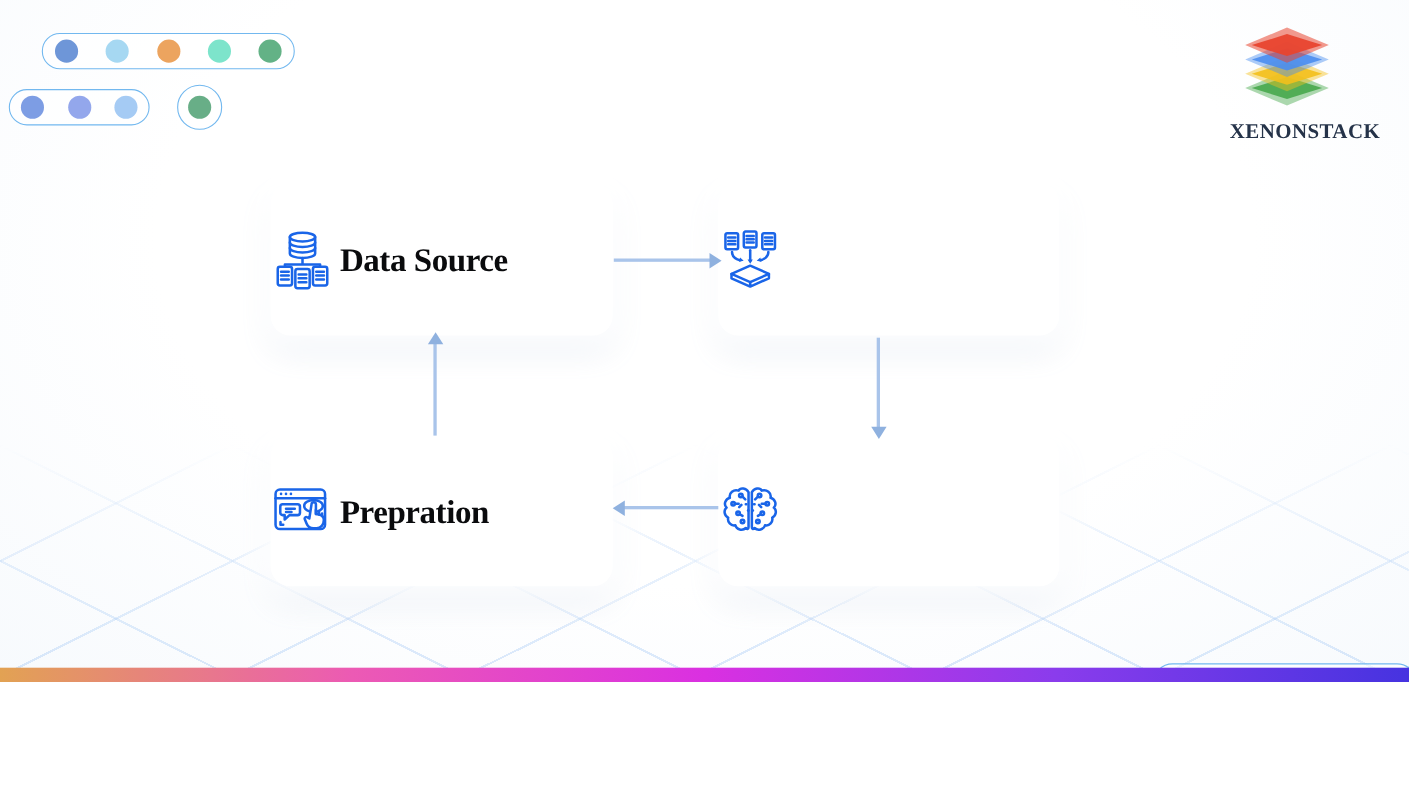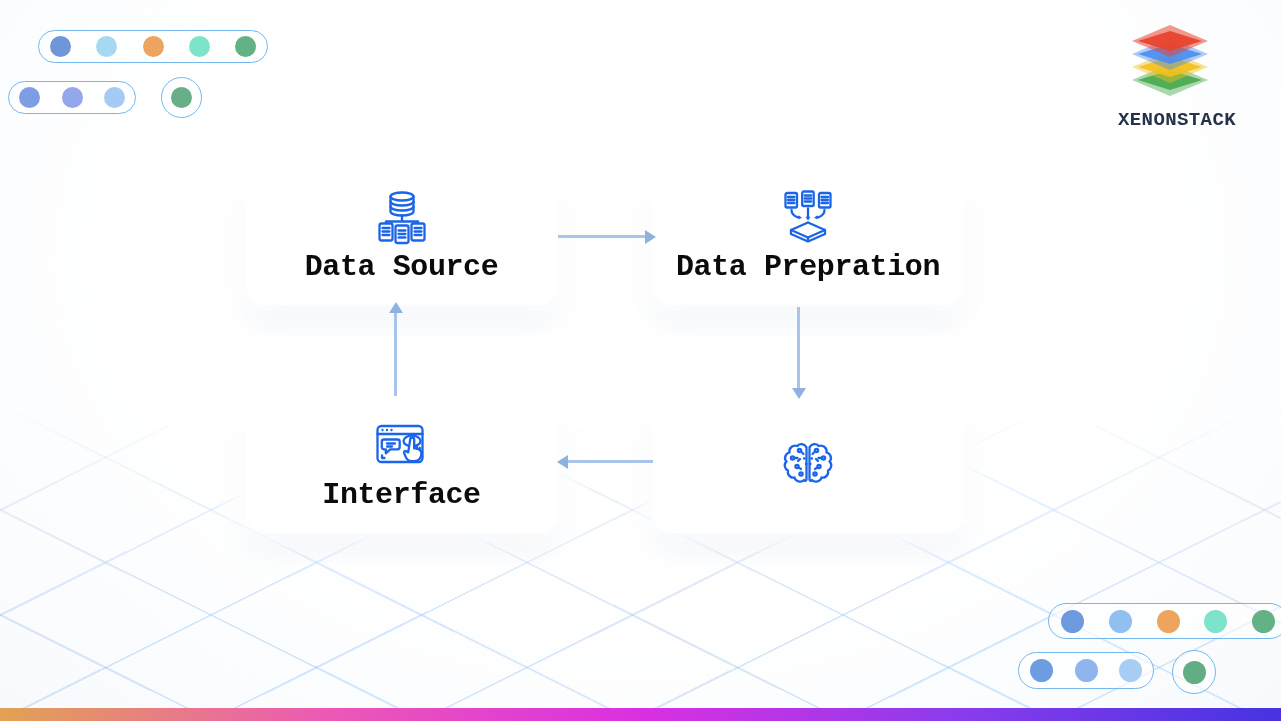--- a/index.html
+++ b/index.html
@@ -1,19 +1,19 @@
 <!DOCTYPE html>
 <html><head>
 <meta charset="utf-8">
 <style>
   html,body{margin:0;padding:0;background:#fff;}
   #stage{
-    position:relative;width:1281px;height:721px;overflow:hidden;
+    position:relative;width:1281px;height:620px;overflow:hidden;
     background:radial-gradient(ellipse at 50% 35%, #ffffff 55%, #f7fafd 100%);
-    font-family:Liberation Mono, monospace;
+    font-family:Liberation Serif, serif;
   }
   
   .grid-overlay{
     position:absolute;left:0;top:404px;width:100%;height:317px;pointer-events:none;
     background-image:
       repeating-linear-gradient(26.5deg, var(--grid-line) 0 2px, transparent 2px 94px),
       repeating-linear-gradient(153.5deg, var(--grid-line) 0 2px, transparent 2px 94px);
     -webkit-mask-image:linear-gradient(to bottom, transparent 0%, rgba(0,0,0,.55) 30%, #000 70%);
     mask-image:linear-gradient(to bottom, transparent 0%, rgba(0,0,0,.55) 30%, #000 70%);
   }
@@ -40,21 +40,21 @@
   
   .logo{position:absolute;left:1118px;top:22px;width:104px;text-align:center;}
   .logo svg{width:84px;height:84px;display:block;margin:0 auto;}
   .logo-text{
     margin-top:3px;font-size:19px;font-weight:700;letter-spacing:.4px;
     color:var(--logo-text);white-space:nowrap;
   }
   
   .node{
     position:absolute;width:311px;height:137px;background:#fff;border-radius:18px;
-    display:flex;flex-direction:column;align-items:center;justify-content:center;gap:5px;
+    display:flex;flex-direction:row;align-items:center;gap:5px;
     box-shadow:0 0 26px 16px rgba(255,255,255,.9), 0 14px 28px -4px rgba(142,166,203,.33);
   }
   .node-data-source{left:246px;top:168px;}
   .node-data-prepration{left:653px;top:168px;width:310px;}
   .node-model-train{left:653px;top:397px;width:310px;height:136px;}
   .node-interface{left:246px;top:397px;height:136px;}
   .node-icon{width:58px;height:56px;}
   .node-icon svg{width:100%;height:100%;stroke:var(--icon-stroke);fill:none;
     stroke-width:2.3;stroke-linecap:round;stroke-linejoin:round;}
   .node-icon svg .fillstroke{fill:#fff;}
@@ -182,21 +182,20 @@
         <path d="M11.5 20 c0 4 3.2 6.5 7.2 7.6"></path>
         <path class="solid" d="M18.8 25.2 l3.3 2.9 -4.3 .8 Z"></path>
         <path d="M28 18.5 V28"></path>
         <path class="solid" d="M25.6 26.8 h4.8 L28 30.8 Z"></path>
         <path d="M44.5 20 c0 4 -3.2 6.5 -7.2 7.6"></path>
         <path class="solid" d="M37.2 25.2 l-3.3 2.9 4.3 .8 Z"></path>
         <path d="M28 32.5 L45 40 L28 47.5 L11 40 Z"></path>
         <path d="M11 40 v4 L28 51.5 L45 44 v-4 M28 47.5 v4"></path>
       </svg>
     </div>
-    <div class="node-label">Data Prepration</div>
   </div>
 
   <div class="node node-model-train">
     <div class="node-icon">
       <svg viewBox="0 0 56 56">
         <path d="M26.5 10.5 C24.5 6.5 19 6 17.5 9 C13 7.5 8.5 11 9.5 15.5 C5.5 16.5 3.5 21.5 6.5 24.5 C3.5 27 4.5 32 8 33.5 C7 37.5 10.5 41.5 14.5 40.5 C15.5 44.5 21 46 24 43 C25.5 44.5 26.5 44 26.5 42 V10.5"></path>
         <path d="M29.5 10.5 C31.5 6.5 37 6 38.5 9 C43 7.5 47.5 11 46.5 15.5 C50.5 16.5 52.5 21.5 49.5 24.5 C52.5 27 51.5 32 48 33.5 C49 37.5 45.5 41.5 41.5 40.5 C40.5 44.5 35 46 32 43 C30.5 44.5 29.5 44 29.5 42 V10.5"></path>
         <circle cx="19.5" cy="13.5" r="1.6"></circle>
         <circle cx="12.5" cy="21" r="1.6"></circle>
         <circle cx="17" cy="29.5" r="1.6"></circle>
@@ -221,21 +220,21 @@
         <circle class="solid" cx="13" cy="12" r="1.2"></circle>
         <circle class="solid" cx="17.5" cy="12" r="1.2"></circle>
         <path class="fillstroke" d="M10 21.5 h13.5 a2.2 2.2 0 0 1 2.2 2.2 v5.4 a2.2 2.2 0 0 1 -2.2 2.2 h-7.3 l-4.4 4 v-4 h-1.8 a2.2 2.2 0 0 1 -2.2 -2.2 v-5.4 a2.2 2.2 0 0 1 2.2 -2.2 Z"></path>
         <path d="M13 25.5 h8 M13 28.5 h5"></path>
         <path d="M8 37.5 v2.5 h2.5"></path>
         <ellipse class="fillstroke" cx="38" cy="23" rx="8.5" ry="5.4"></ellipse>
         <path class="fillstroke" d="M36.2 21.5 a2 2 0 0 1 4 0 V30.2 l2.6 .5 c2.7 .5 4.6 2.4 4.6 5.1 0 4 -2.7 7.4 -6.6 7.4 h-2.9 c-2.8 0 -5.2 -1.7 -6.2 -4.3 l-1.6 -3.9 c-.5 -1.3 .9 -2.5 2.1 -1.8 l2 1.2 Z"></path>
         <path d="M40.2 30.2 v-3.7 M43 30.8 v-3.2 M45.8 32 v-2.2"></path>
       </svg>
     </div>
-    <div class="node-label">Interface</div>
+    <div class="node-label">Prepration</div>
   </div>
 
   <div class="arrow h dir-right arrow-1">
     <div class="shaft"></div>
       <div class="head"></div>
   </div>
   <div class="arrow v dir-down arrow-2">
     <div class="shaft"></div>
       <div class="head"></div>
   </div>

